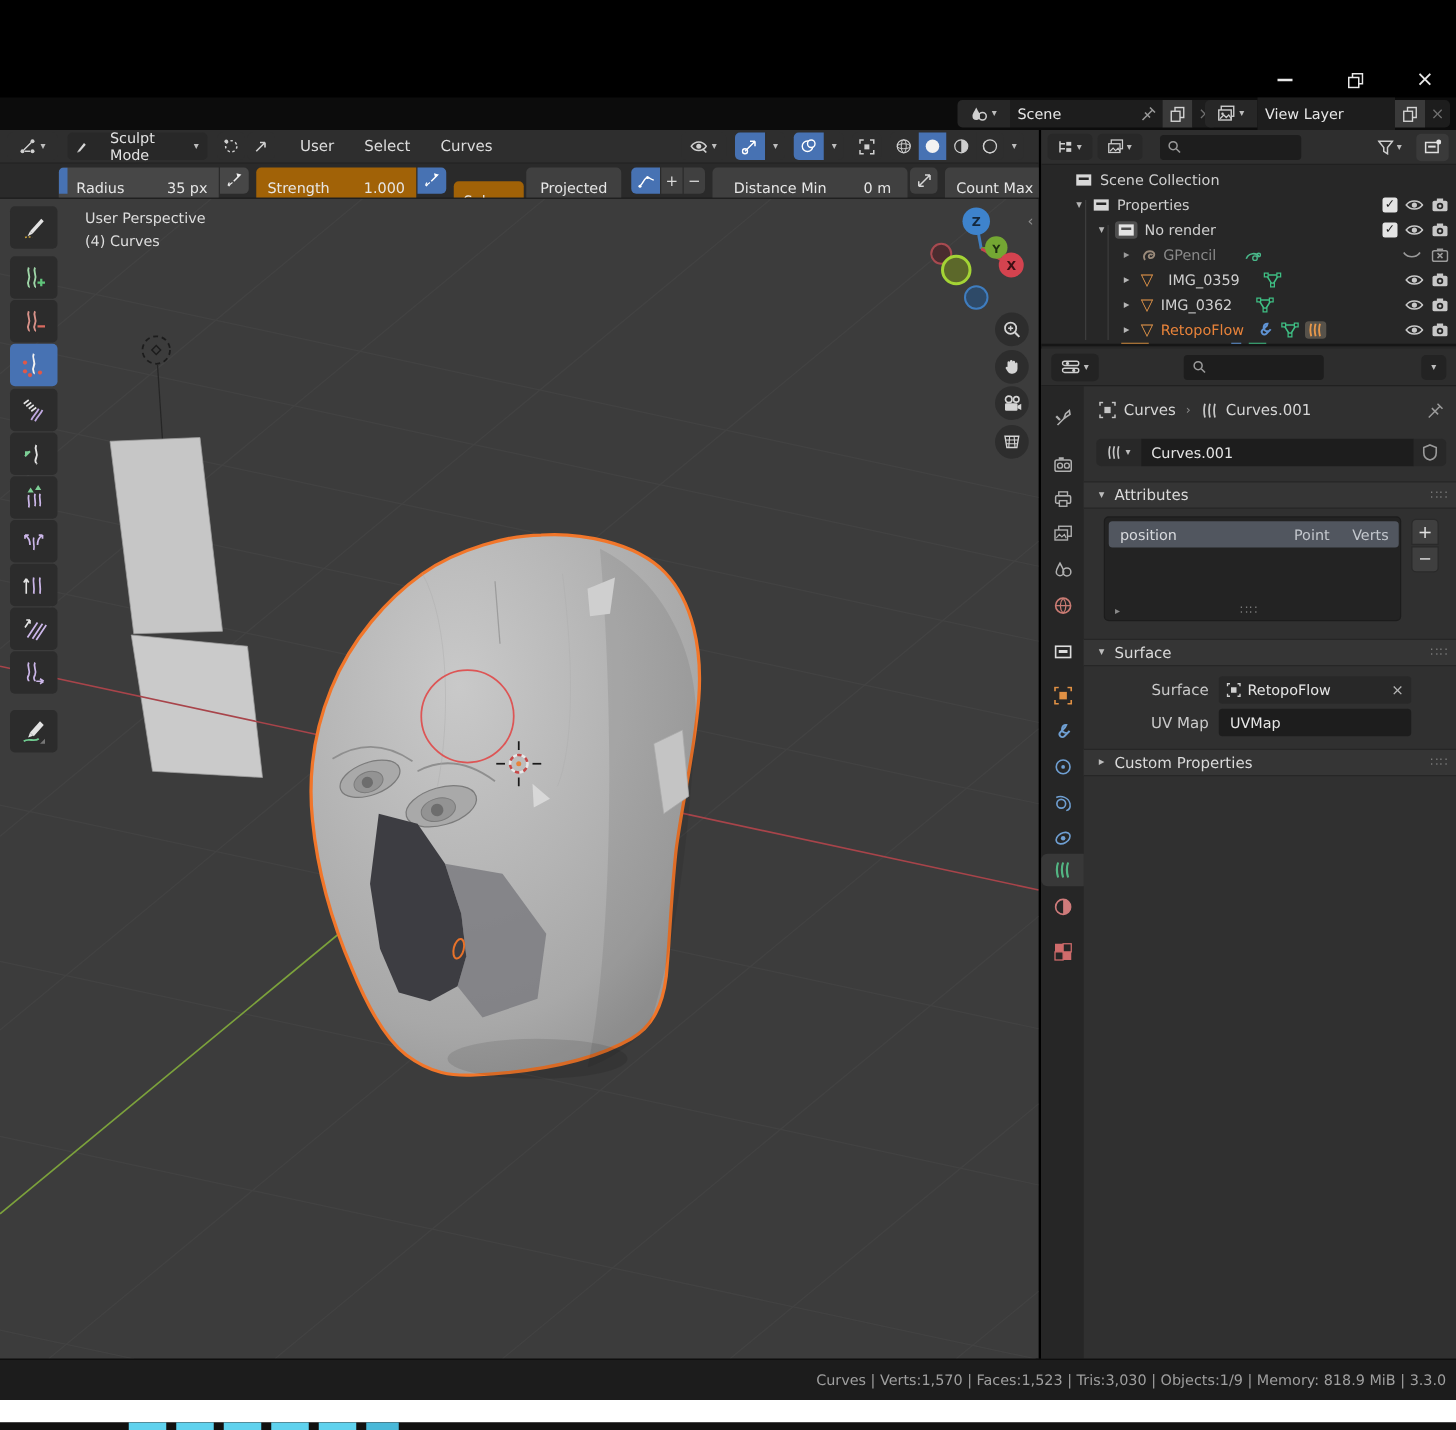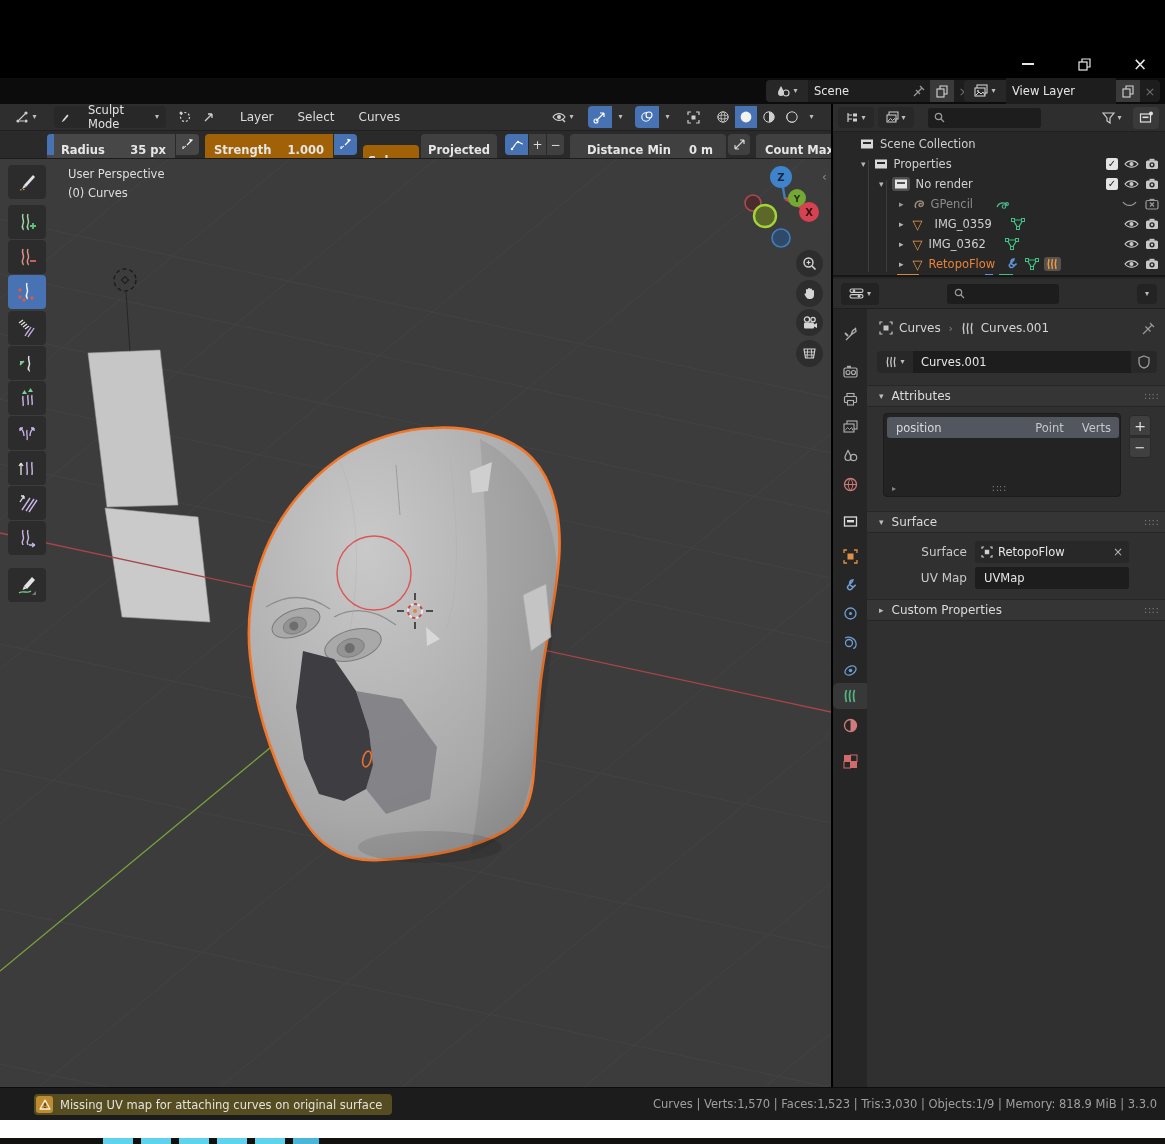--- a/index.html
+++ b/index.html
@@ -2,21 +2,21 @@
 <html><head>
 <meta charset="utf-8">
 <style>
   html,body{margin:0;padding:0;background:#000;}
   *{box-sizing:border-box;}
   .screen{position:relative;width:1165px;height:1144px;background:#000;overflow:hidden;
     font-family:"DejaVu Sans","Liberation Sans",sans-serif;font-size:12px;color:#d0d0d0;}
   .ab{position:absolute;}
   .row{display:flex;align-items:center;}
   .pill{height:31px;border-radius:4px;background:#474747;color:#e6e6e6;font-size:11.5px;
-    display:flex;align-items:center;padding:0 9px;font-weight:bold;}
+    display:flex;align-items:center;padding:0 9px;}
   .pill.blue{background:#a16207;}
   .btn{display:flex;align-items:center;justify-content:center;border-radius:4px;cursor:default;}
   .chev{font-size:8px;color:#bdbdbd;line-height:1;}
   .menu-item{color:#dcdcdc;font-size:12px;padding:0 6px;}
   .vpheader{background:#2e2e2e;border-bottom:1px solid #202020;}
   .toolrow{background:#2a2a2a;border-bottom:1px solid #1c1c1c;}
   .iconbtn{background:#2e2e2e;border-radius:4px;}
   .toolbtn{width:38px;height:34px;background:#2c2c2c;border-radius:4px;display:flex;
     align-items:center;justify-content:center;}
   .toolbtn.active{background:#4772b3;}
@@ -132,21 +132,21 @@
             <circle cx="7" cy="7" r="4.5" fill="none" stroke="#cfcfcf" stroke-width="1.2" stroke-dasharray="2 2"></circle>
             <circle cx="3" cy="3" r="1.5" fill="#cfcfcf"></circle>
           </svg>
         </div>
         <div class="btn iconbtn" style="width:22px;height:22px;">
           <svg width="14" height="14" viewBox="0 0 14 14">
             <path d="M3,11 L10,4 M10,4 h-4 M10,4 v4" stroke="#cfcfcf" stroke-width="1.3" fill="none"></path>
           </svg>
         </div>
       </div>
-      <div class="menu-item" style="margin-left:14px;">Layer</div>
+      <div class="menu-item" style="margin-left:14px;">User</div>
       <div class="menu-item" style="margin-left:12px;">Select</div>
       <div class="menu-item" style="margin-left:12px;">Curves</div>
 
       <div class="row" style="position:absolute;right:12px;top:2px;height:22px;gap:7px;">
         <div class="btn iconbtn row" style="width:36px;height:22px;gap:2px;">
           <svg width="15" height="12" viewBox="0 0 15 12">
             <path d="M1,6 C4,1.5 10,1.5 13,6 C10,10.5 4,10.5 1,6 Z" fill="none" stroke="#cfcfcf" stroke-width="1.1"></path>
             <circle cx="7" cy="6" r="2" fill="#cfcfcf"></circle>
             <path d="M10,8 l3,3" stroke="#cfcfcf" stroke-width="1.4"></path>
           </svg>
@@ -354,21 +354,21 @@
           <line x1="415" y1="441" x2="415" y2="434" stroke="#1a1a1a" stroke-width="1.4"></line>
           <line x1="415" y1="463" x2="415" y2="470" stroke="#1a1a1a" stroke-width="1.4"></line>
           <line x1="404" y1="452" x2="397" y2="452" stroke="#1a1a1a" stroke-width="1.4"></line>
           <line x1="426" y1="452" x2="433" y2="452" stroke="#1a1a1a" stroke-width="1.4"></line>
           <circle cx="415" cy="452" r="2" fill="#e8833a"></circle>
         </g>
         <text x="822" y="22" fill="#8a8a8a" font-size="12">‹</text>
       </svg>
 
       <div class="ab" style="left:68px;top:8px;color:#dedede;font-size:11.5px;">User Perspective</div>
-      <div class="ab" style="left:68px;top:27px;color:#dedede;font-size:11.5px;">(0) Curves</div>
+      <div class="ab" style="left:68px;top:27px;color:#dedede;font-size:11.5px;">(4) Curves</div>
 
       <div class="ab" style="left:8px;top:6px;width:38px;">
         <div class="toolbtn ab" style="top:0;">
           <svg width="22" height="22" viewBox="0 0 22 22">
             <path d="M8,14 L17,4 L19,6 L10,16 Z" fill="#e3e3e3"></path>
             <path d="M8,14 l-2,4 4,-2 Z" fill="#e3e3e3"></path>
             <path d="M4,19 q3,-1 6,0" stroke="#c9a23c" stroke-width="1.2" fill="none" stroke-dasharray="1.5 1.5"></path>
           </svg>
         </div>
         <div class="toolbtn ab" style="top:40px;">
@@ -902,30 +902,20 @@
         <div class="panelhdr" style="top:290px;">
           <span class="chev" style="margin-left:12px;font-size:9px;">▸</span>
           <span style="margin-left:8px;">Custom Properties</span>
           <span class="grip" style="margin-left:auto;margin-right:8px;">∷∷</span>
         </div>
       </div>
     </div>
   </div>
 
   <div class="ab" style="left:0;top:1087px;width:1165px;height:33px;background:#1c1c1c;border-top:1px solid #0e0e0e;">
-    <div class="ab row" style="left:34px;top:6px;height:21px;background:#554c22;border-radius:4px;padding:0 10px 0 2px;gap:7px;">
-      <span class="btn" style="width:17px;height:17px;background:#bf8b30;border-radius:3px;">
-        <svg width="12" height="11" viewBox="0 0 12 11">
-          <path d="M6,1 L11,10 H1 Z" fill="none" stroke="#f5f0e0" stroke-width="1.3" stroke-linejoin="round"></path>
-          <line x1="6" y1="4.2" x2="6" y2="6.8" stroke="#3a2c10" stroke-width="1.3"></line>
-          <circle cx="6" cy="8.5" r="0.8" fill="#3a2c10"></circle>
-        </svg>
-      </span>
-      <span style="color:#e2e2da;font-size:11.5px;">Missing UV map for attaching curves on original surface</span>
-    </div>
     <div class="ab" style="right:8px;top:9px;color:#9f9f9f;font-size:11.5px;">Curves | Verts:1,570 | Faces:1,523 | Tris:3,030 | Objects:1/9 | Memory: 818.9 MiB | 3.3.0</div>
   </div>
 
   <div class="ab" style="left:0;top:1120px;width:1165px;height:18px;background:#ffffff;"></div>
   <div class="ab" style="left:0;top:1138px;width:1165px;height:6px;background:#121110;">
     <div class="ab" style="left:103px;top:0;width:30px;height:6px;background:#5fd2ee;"></div>
     <div class="ab" style="left:141px;top:0;width:30px;height:6px;background:#5fd2ee;"></div>
     <div class="ab" style="left:179px;top:0;width:30px;height:6px;background:#5fd2ee;"></div>
     <div class="ab" style="left:217px;top:0;width:30px;height:6px;background:#5fd2ee;"></div>
     <div class="ab" style="left:255px;top:0;width:30px;height:6px;background:#5fd2ee;"></div>

